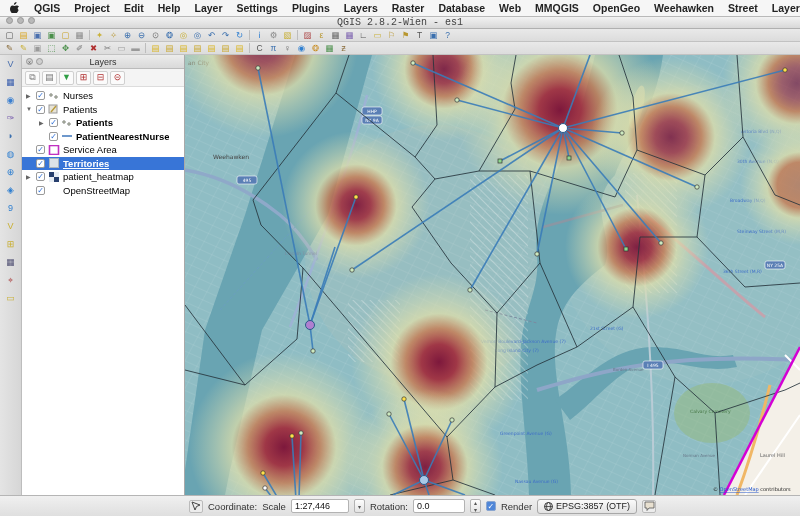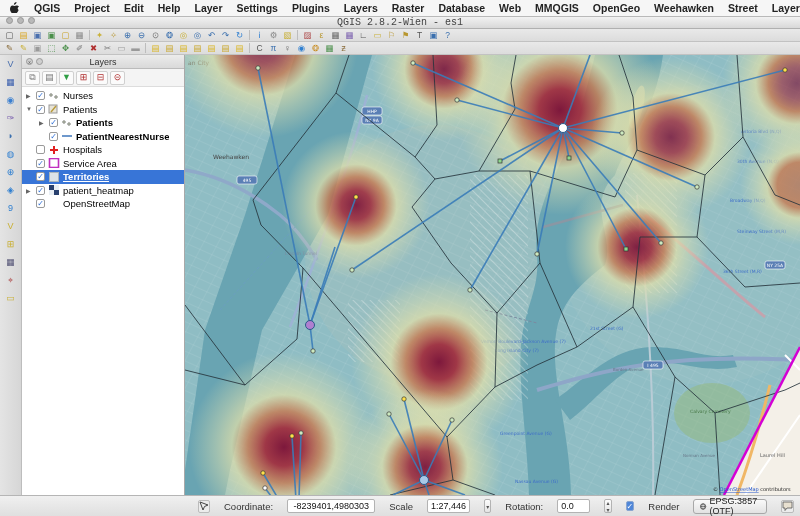--- a/index.html
+++ b/index.html
@@ -39,21 +39,21 @@
   .lrow .cb { width:9px; height:9px; border:1px solid #9a9a9a; border-radius:2px; background:#fff; font-size:8px; line-height:8px; color:#2f6fd6; text-align:center; flex:none; }
   .lrow .sym { width:12px; height:10px; flex:none; display:inline-flex; align-items:center; justify-content:center; }
   .lrow .lbl { overflow:hidden; text-overflow:ellipsis; }
   .lrow.sel { background:#3875d7; color:#fff; }
   .lrow.sel .lbl { font-weight:bold; text-decoration:underline; }
   .lrow.bold .lbl { font-weight:bold; }
   
   .mapwrap { position:relative; width:615px; height:440px; background:#8fbdc4; overflow:hidden; }
   .mapwrap svg { position:absolute; left:0; top:0; }
   
-  .statusbar { height:21px; background:linear-gradient(#f0f0f0,#dfdfdf); border-top:1px solid #b5b5b5; display:flex; align-items:center; font-size:9.5px; color:#333; gap:14px; padding:0 6px; }
+  .statusbar { height:21px; background:linear-gradient(#f0f0f0,#dfdfdf); border-top:1px solid #b5b5b5; display:flex; align-items:center; font-size:9.5px; color:#333; gap:5px; padding:0 6px; }
   .sb-spacer { width:178px; flex:none; }
   .sb-ic { width:14px; height:13px; display:inline-flex; align-items:center; justify-content:center; border:1px solid #bbb; border-radius:2px; background:#ececec; font-size:9px; }
   .sb-input { background:#fff; border:1px solid #b3b3b3; border-radius:2px; height:14px; font-size:9px; padding:0 3px; display:inline-flex; align-items:center; color:#111; }
   .sb-input.coord { width:148px; justify-content:center; }
   .sb-input.scale { width:58px; }
   .sb-input.rot { width:52px; }
   .sb-dd { width:11px; height:14px; border:1px solid #b3b3b3; border-radius:2px; background:linear-gradient(#fdfdfd,#e4e4e4); font-size:6px; display:inline-flex; align-items:center; justify-content:center; color:#555; }
   .sb-cb { width:10px; height:10px; border:1px solid #8aa6d0; border-radius:2px; background:#4f86d8; color:#fff; font-size:8px; line-height:9px; text-align:center; }
   .crs-btn { display:inline-flex; align-items:center; gap:3px; border:1px solid #a8a8a8; border-radius:3px; background:linear-gradient(#fafafa,#e2e2e2); height:15px; padding:0 6px; font-size:9px; color:#222; }
 </style>
@@ -237,30 +237,20 @@
         </div>
         <div class="lrow bold" style="padding-left: 17px;">
           <span class="arrow"></span>
           <span class="cb">✓</span>
           <span class="sym">
             <svg width="12" height="10">
               <line x1="1" y1="5" x2="11" y2="5" stroke="#4a7fc0" stroke-width="1.6"></line>
             </svg>
           </span>
           <span class="lbl">PatientNearestNurse</span>
-        </div>
-        <div class="lrow" style="padding-left: 4px;">
-          <span class="arrow"></span>
-          <span class="cb"></span>
-          <span class="sym">
-            <svg width="12" height="10">
-              <path d="M5 1 h2 v3 h3 v2 h-3 v3 h-2 v-3 h-3 v-2 h3 z" fill="#e02020"></path>
-            </svg>
-          </span>
-          <span class="lbl">Hospitals</span>
         </div>
         <div class="lrow" style="padding-left: 4px;">
           <span class="arrow"></span>
           <span class="cb">✓</span>
           <span class="sym">
             <svg width="12" height="10">
               <rect x="1.5" y="0.5" width="9" height="9" fill="#fff" stroke="#c030c0" stroke-width="1.6"></rect>
             </svg>
           </span>
           <span class="lbl">Service Area</span>
@@ -547,21 +537,20 @@
 </div>
 
 <div class="statusbar">
   <div class="sb-spacer"></div>
   <span class="sb-ic">
     <svg width="10" height="10" viewBox="0 0 10 10">
         <path d="M1 1 L4 9 L5.5 5.5 L9 4 Z" fill="none" stroke="#444" stroke-width="1"></path>
       </svg>
   </span>
   <span>Coordinate:</span>
-  <span class="sb-input coord">-8239401,4980303</span>
   <span>Scale</span>
   <span class="sb-input scale">1:27,446</span>
   <span class="sb-dd">▾</span>
   <span>Rotation:</span>
   <span class="sb-input rot">0.0</span>
   <span class="sb-dd">▴<br>▾</span>
   <span class="sb-cb">✓</span>
   <span>Render</span>
   <span class="crs-btn">
     <svg width="9" height="9" viewBox="0 0 9 9">

